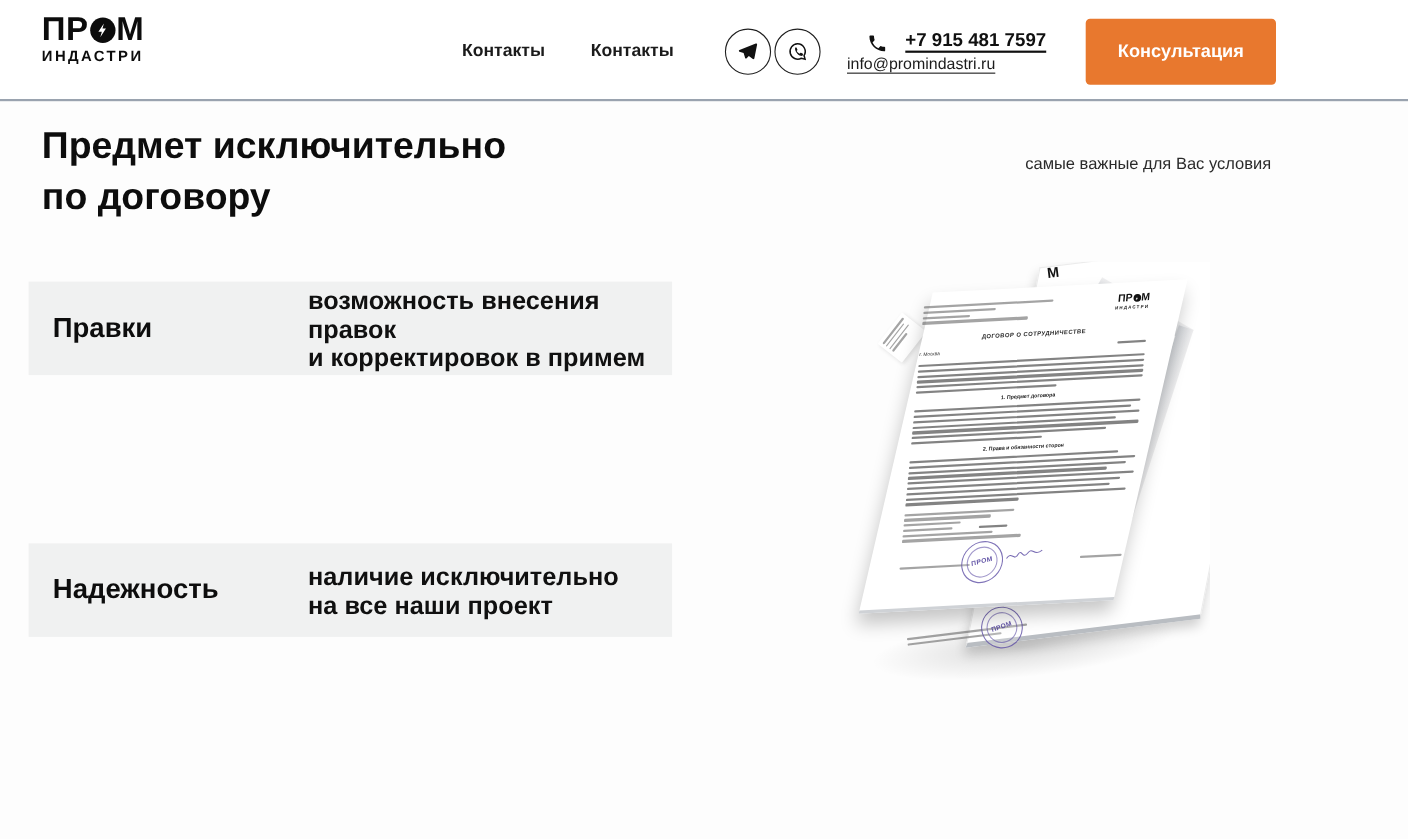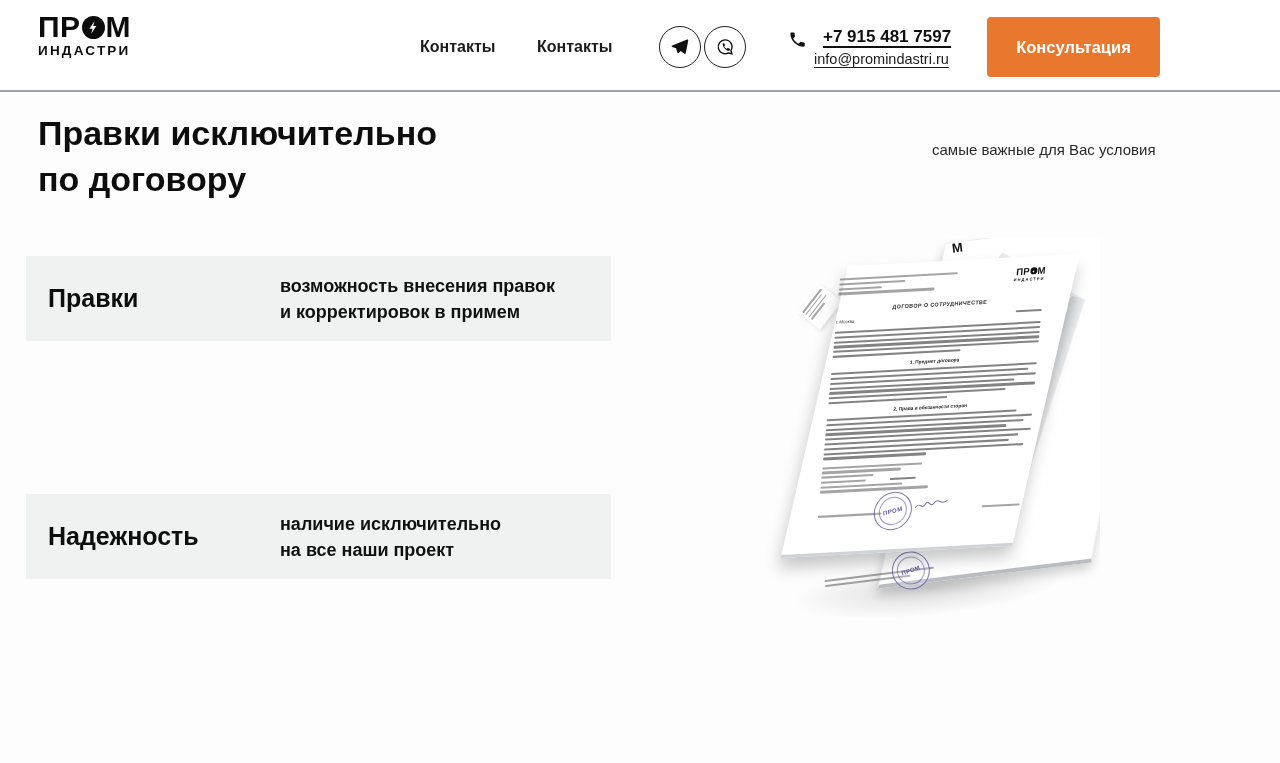--- a/index.html
+++ b/index.html
@@ -22,37 +22,37 @@
   .nav-portfolio { left:420px; } .nav-contacts { left:537px; }
 
   .soc { position:absolute; top:26px; width:42px; height:42px; border:1.5px solid #1f1f1f;
          border-radius:50%; display:flex; align-items:center; justify-content:center;
          background:#fff; cursor:pointer; }
   .soc-tg { left:659px; } .soc-wa { left:704px; }
 
   .phone-ic { position:absolute; left:788px; top:30px; width:19px; height:19px; }
   .phone-num { position:absolute; left:823px; top:27px; font-size:17px; font-weight:700; color:#101010;
                text-decoration:underline; text-underline-offset:4px; text-decoration-thickness:2px; cursor:pointer; }
-  .email { position:absolute; left:814px; top:51px; font-size:14.5px; color:#1c1c1c;
+  .email { position:absolute; left:770px; top:51px; font-size:14.5px; color:#1c1c1c;
            text-decoration:underline; text-underline-offset:3px; cursor:pointer; }
 
   .cta { position:absolute; left:987px; top:17px; width:173px; height:60px; background:#E8782E;
          border:none; border-radius:4px; color:#fff; font-size:16.5px; font-weight:700;
          font-family:"Liberation Sans", sans-serif; cursor:pointer; }
 
   
   .h1 { position:absolute; left:38px; top:110px; font-size:34px; font-weight:700;
         line-height:46px; color:#0d0d0d; }
   .note { position:absolute; left:932px; top:139px; font-size:15px; line-height:21px; color:#2a2a2a; }
 
   .card { position:absolute; left:26px; width:585px; height:85px; background:#F0F1F1;
           display:flex; align-items:center; }
   .card-1 { top:256px; } .card-2 { top:376px; } .card-3 { top:494px; }
   .card-label { position:absolute; left:22px; font-size:25px; font-weight:700; color:#0d0d0d; }
-  .card-desc { position:absolute; left:254px; font-size:18px; font-weight:600; line-height:26px; color:#101010; }
+  .card-desc { position:absolute; left:254px; font-size:23px; font-weight:600; line-height:26px; color:#101010; }
 
   
   .doc-scene { position:absolute; left:740px; top:238px; width:360px; height:400px; overflow:hidden; }
   .doc-shadow { position:absolute; left:40px; top:320px; width:300px; height:60px; z-index:0;
                 background:radial-gradient(ellipse at center, rgba(0,0,0,.14) 0%, rgba(0,0,0,0) 65%);
                 transform:rotate(-6deg); }
   .doc-back { position:absolute; left:205px; top:5px; width:215px; height:335px; z-index:1;
               background:#fff; border:1px solid #ececec; transform-origin:top left;
               transform:rotate(-7deg) skewX(-18deg);
               box-shadow:0 6px 10px rgba(0,0,0,.18); border-bottom:4px solid #b9bdc2; }
@@ -146,21 +146,21 @@
     <svg class="phone-ic" viewBox="0 0 24 24">
       <path d="M6.6 10.8c1.5 2.9 3.8 5.2 6.7 6.7l2.2-2.2c.3-.3.7-.4 1-.2 1.1.4 2.4.6 3.6.6.6 0 1 .4 1 1V20c0 .6-.4 1-1 1C10.8 21 3 13.2 3 4c0-.6.4-1 1-1h3.3c.6 0 1 .4 1 1 0 1.3.2 2.5.6 3.6.1.3 0 .7-.2 1l-2.1 2.2z" fill="#111"></path>
     </svg>
     <a class="phone-num">+7 915 481 7597</a>
     <a class="email">info@promindastri.ru</a>
 
     <button class="cta">Консультация</button>
   </div>
 
   <div class="h1">
-    <div>Правки исключительно</div>
+    <div>Предмет исключительно</div>
     <div>по договору</div>
   </div>
   <div class="note">
     <div>самые важные для Вас условия</div>
   </div>
 
   <div class="card card-1">
     <div class="card-label">Правки</div>
     <div class="card-desc">
       <div>возможность внесения правок</div>

